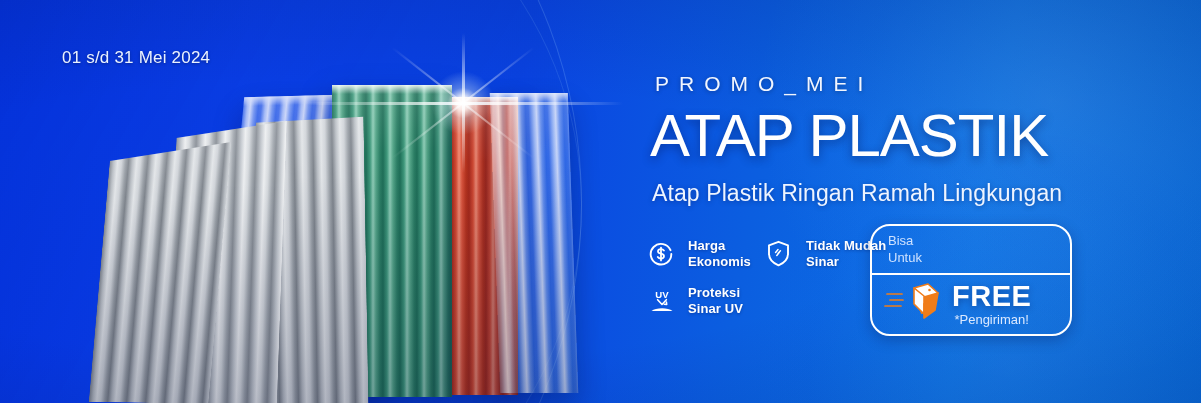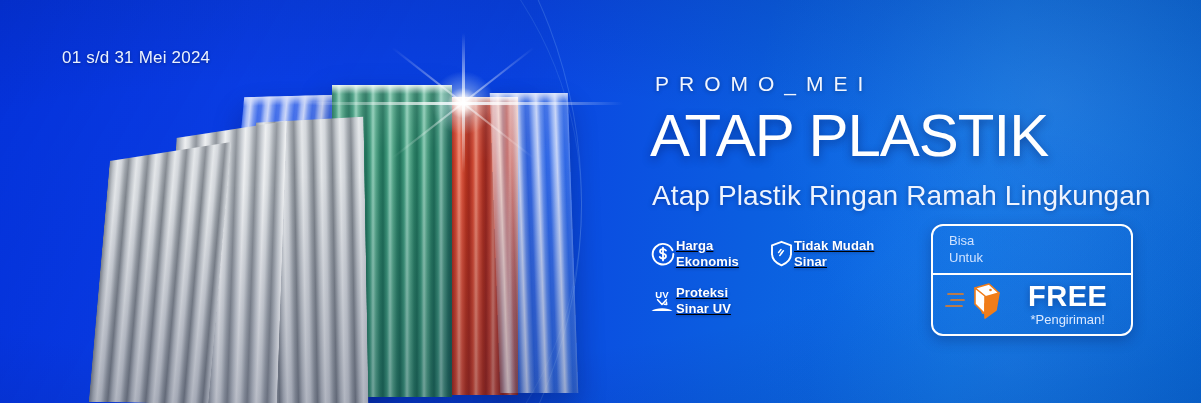--- a/index.html
+++ b/index.html
@@ -159,57 +159,57 @@
     color:#f2f6ff;font-size:21px;font-weight:400;letter-spacing:10px;
     text-shadow:0 1px 4px rgba(0,0,0,.30);
   }
   #headline{
     position:absolute;left:650px;top:106px;
     color:#ffffff;font-size:60px;font-weight:400;letter-spacing:-1px;line-height:1;
     text-shadow:0 3px 10px rgba(0,18,80,.45);
   }
   #subtitle{
     position:absolute;left:652px;top:180px;
-    color:#eef4ff;font-size:28px;font-weight:400;letter-spacing:.1px;
+    color:#eef4ff;font-size:23px;font-weight:400;letter-spacing:.1px;
     text-shadow:0 1px 5px rgba(0,10,60,.35);
   }
   
   #features{
     position:absolute;left:648px;top:230px;width:250px;
     display:grid;grid-template-columns:118px 132px;grid-auto-rows:47px;
     column-gap:0;row-gap:0;
   }
-  .feat{display:flex;align-items:center;gap:0;text-decoration:underline;}
-  .feat-ic{flex:0 0 auto;width:28px;height:28px;display:flex;align-items:center;justify-content:flex-end;}
+  .feat{display:flex;align-items:center;gap:12px;}
+  .feat-ic{flex:0 0 auto;width:28px;height:28px;display:flex;align-items:center;justify-content:flex-start;}
   .feat-tx{
     color:#ffffff;font-size:13px;font-weight:700;line-height:1.18;letter-spacing:.1px;
     text-shadow:0 1px 3px rgba(0,10,60,.35);
   }
   
   #badge{
-    position:absolute;left:931px;top:224px;width:198px;height:108px;
-    border:2px solid #ffffff;border-radius:12px;
+    position:absolute;left:870px;top:224px;width:198px;height:108px;
+    border:2px solid #ffffff;border-radius:20px;
     box-shadow:0 4px 14px rgba(0,15,70,.28);
     overflow:hidden;
   }
   #badge-top{
     height:47px;border-bottom:2px solid #ffffff;
     display:flex;align-items:center;padding-left:16px;gap:14px;
   }
   .bisa-untuk{
     color:#cfe2ff;font-size:13px;line-height:1.25;font-weight:400;
   }
   #cod-text{
     color:#ffffff;font-size:30px;font-weight:700;letter-spacing:.5px;
     text-shadow:0 2px 6px rgba(0,15,70,.35);
   }
   #badge-bot{
     height:57px;display:flex;align-items:center;padding-left:12px;gap:10px;
   }
-  #free-stack{display:flex;flex-direction:column;align-items:center;line-height:1;margin-left:15px;}
+  #free-stack{display:flex;flex-direction:column;align-items:center;line-height:1;}
   #free-text{
     color:#ffffff;font-size:29px;font-weight:700;letter-spacing:.5px;
     text-shadow:0 2px 6px rgba(0,15,70,.35);
   }
   #pengiriman-text{color:#dbe9ff;font-size:13px;font-weight:400;margin-top:2px;}
 </style>
 </head>
 <body>
 
 <div id="banner">

